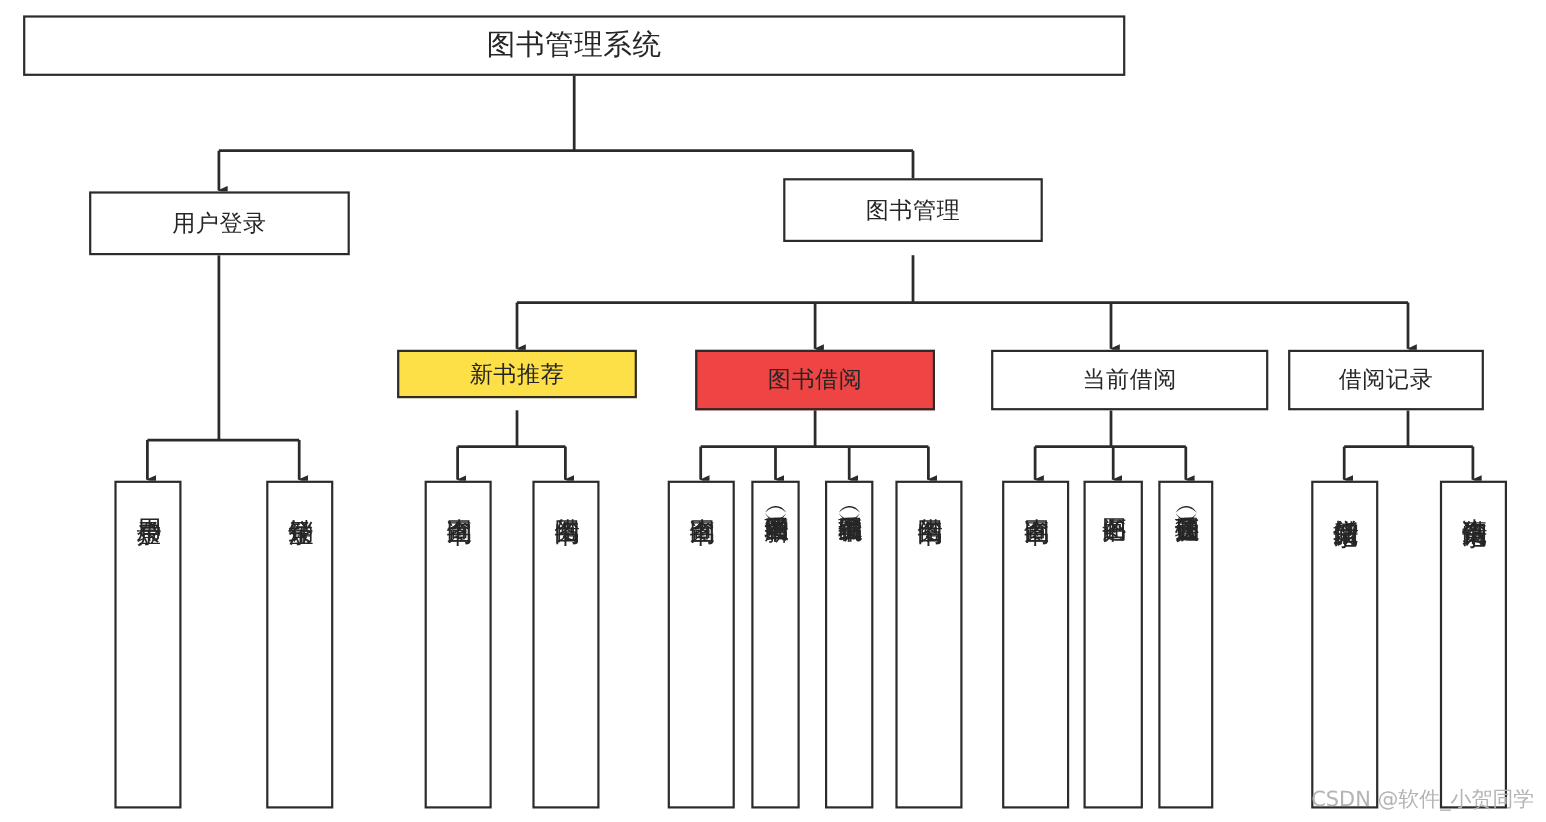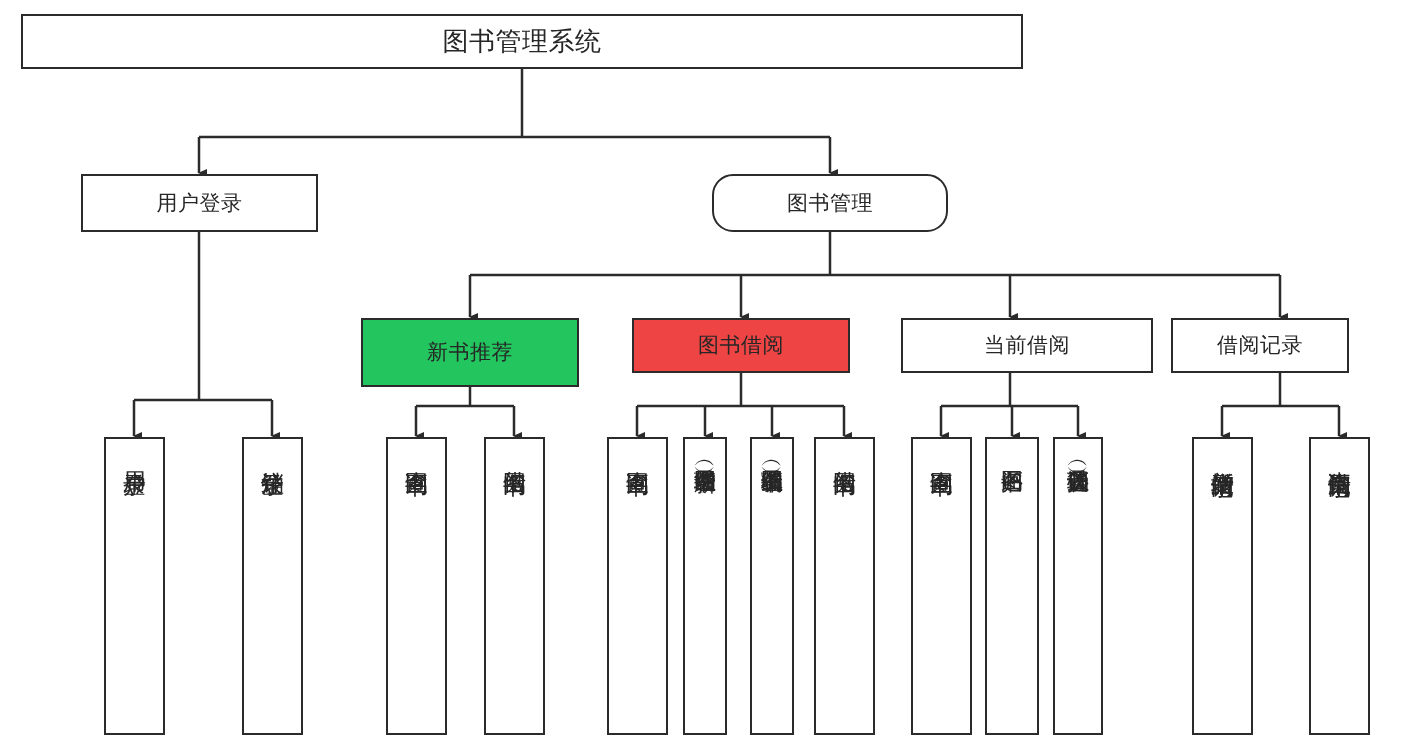--- a/index.html
+++ b/index.html
@@ -125,24 +125,24 @@
       </g>
   </svg>
 
   <div id="nodes-layer">
       <div class="node-box level-root horiz" style="left: 21px; top: 14px; width: 1002px; height: 55px; border-color: rgb(43, 43, 43); background: rgb(255, 255, 255);">
         <span class="node-label" style="color: rgb(38, 38, 38);">图书管理系统</span>
       </div>
       <div class="node-box level-2 horiz" style="left: 81px; top: 174px; width: 237px; height: 58px; border-color: rgb(43, 43, 43); background: rgb(255, 255, 255);">
         <span class="node-label" style="color: rgb(38, 38, 38);">用户登录</span>
       </div>
-      <div class="node-box level-2 horiz" style="left: 712px; top: 174px; width: 236px; height: 58px; border-color: rgb(43, 43, 43); background: rgb(255, 255, 255); border-radius: 21px;">
+      <div class="node-box level-2 horiz" style="left: 712px; top: 162px; width: 236px; height: 58px; border-color: rgb(43, 43, 43); background: rgb(255, 255, 255);">
         <span class="node-label" style="color: rgb(38, 38, 38);">图书管理</span>
       </div>
-      <div class="node-box level-3 horiz" style="left: 361px; top: 318px; width: 218px; height: 69px; border-color: rgb(43, 43, 43); background: #22c55e;">
+      <div class="node-box level-3 horiz" style="left: 361px; top: 318px; width: 218px; height: 44px; border-color: rgb(43, 43, 43); background: #fde047;">
         <span class="node-label" style="color: rgb(38, 38, 38);">新书推荐</span>
       </div>
       <div class="node-box level-3 horiz" style="left: 632px; top: 318px; width: 218px; height: 55px; border-color: rgb(43, 43, 43); background: #ef4444;">
         <span class="node-label" style="color: rgb(38, 38, 38);">图书借阅</span>
       </div>
       <div class="node-box level-3 horiz" style="left: 901px; top: 318px; width: 252px; height: 55px; border-color: rgb(43, 43, 43); background: rgb(255, 255, 255);">
         <span class="node-label" style="color: rgb(38, 38, 38);">当前借阅</span>
       </div>
       <div class="node-box level-3 horiz" style="left: 1171px; top: 318px; width: 178px; height: 55px; border-color: rgb(43, 43, 43); background: rgb(255, 255, 255);">
         <span class="node-label" style="color: rgb(38, 38, 38);">借阅记录</span>
@@ -181,14 +181,15 @@
         <span class="node-label" style="color: rgb(38, 38, 38);">确认归还（管理员）</span>
       </div>
       <div class="node-box level-leaf vert" style="left: 1192px; top: 437px; width: 61px; height: 298px; border-color: rgb(43, 43, 43); background: rgb(255, 255, 255);">
         <span class="node-label" style="color: rgb(38, 38, 38);">新增借阅记录</span>
       </div>
       <div class="node-box level-leaf vert" style="left: 1309px; top: 437px; width: 61px; height: 298px; border-color: rgb(43, 43, 43); background: rgb(255, 255, 255);">
         <span class="node-label" style="color: rgb(38, 38, 38);">查询借阅记录</span>
       </div>
     </div>
 
+  <div class="watermark" style="left: 1192px; top: 714px; color: rgb(180, 180, 180);">CSDN @软件_小贺同学</div>
 
 </div>
 
 </body></html>

